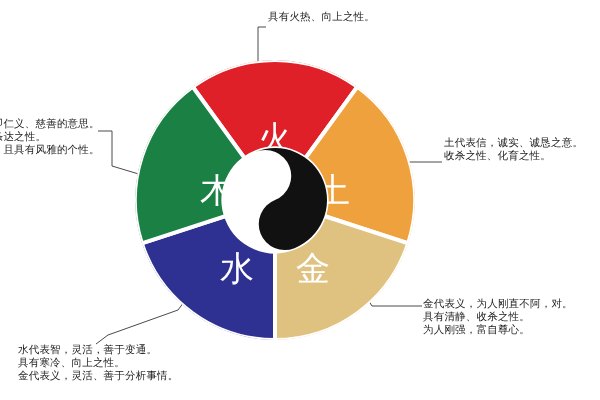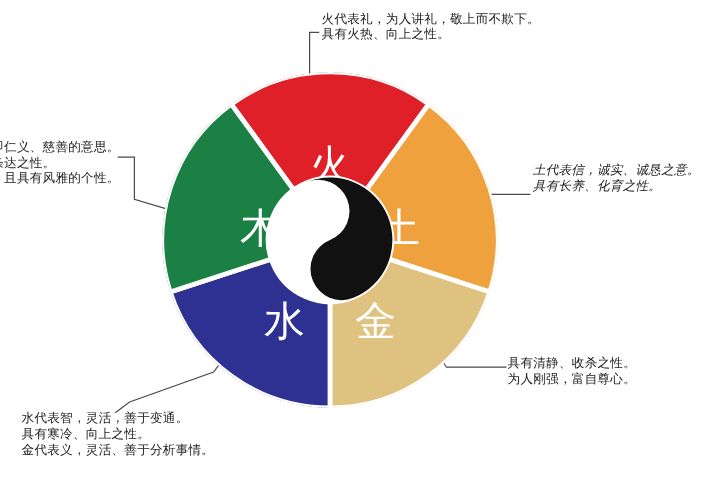--- a/index.html
+++ b/index.html
@@ -48,21 +48,21 @@
     white-space: nowrap;
     font-family: "DejaVu Sans", "Liberation Sans", sans-serif;
   }
   .anno .line {
     display: block;
     white-space: nowrap;
   }
 
   #anno-fire   { left: 268px; top: 10px;  }
   #anno-wood   { left: -18px; top: 117px; }
-  #anno-earth  { left: 444px; top: 136px; font-style: italic; }
+  #anno-earth  { left: 444px; top: 136px; }
   #anno-water  { left: 18px;  top: 343px; }
   #anno-metal  { left: 423px; top: 297px; }
 
   
   #leaders {
     position: absolute;
     left: 0;
     top: 0;
     width: 600px;
     height: 400px;
@@ -147,39 +147,39 @@
 
         <circle cx="0" cy="-26" r="6.5" fill="#ffffff"></circle>
         <circle cx="0" cy="26" r="6.5" fill="#111111"></circle>
       </g>
     </svg>
 
     <div id="watermark">新浪</div>
   </div>
 
   <div class="anno" id="anno-fire">
-    <span class="line">火代表礼，为人讲礼，敬上而不欺下。</span>
     <span class="line">具有火热、向上之性。</span>
   </div>
 
   <div class="anno" id="anno-wood">
     <span class="line">，即仁义、慈善的意思。</span>
     <span class="line">、条达之性。</span>
     <span class="line">美，且具有风雅的个性。</span>
   </div>
 
   <div class="anno" id="anno-earth">
     <span class="line">土代表信，诚实、诚恳之意。</span>
-    <span class="line">具有长养、化育之性。</span>
+    <span class="line">收杀之性、化育之性。</span>
   </div>
 
   <div class="anno" id="anno-water">
     <span class="line">水代表智，灵活，善于变通。</span>
     <span class="line">具有寒冷、向上之性。</span>
     <span class="line">金代表义，灵活、善于分析事情。</span>
   </div>
 
   <div class="anno" id="anno-metal">
+    <span class="line">金代表义，为人刚直不阿，对。</span>
     <span class="line">具有清静、收杀之性。</span>
     <span class="line">为人刚强，富自尊心。</span>
   </div>
 
 </div>
 
 </body></html>

